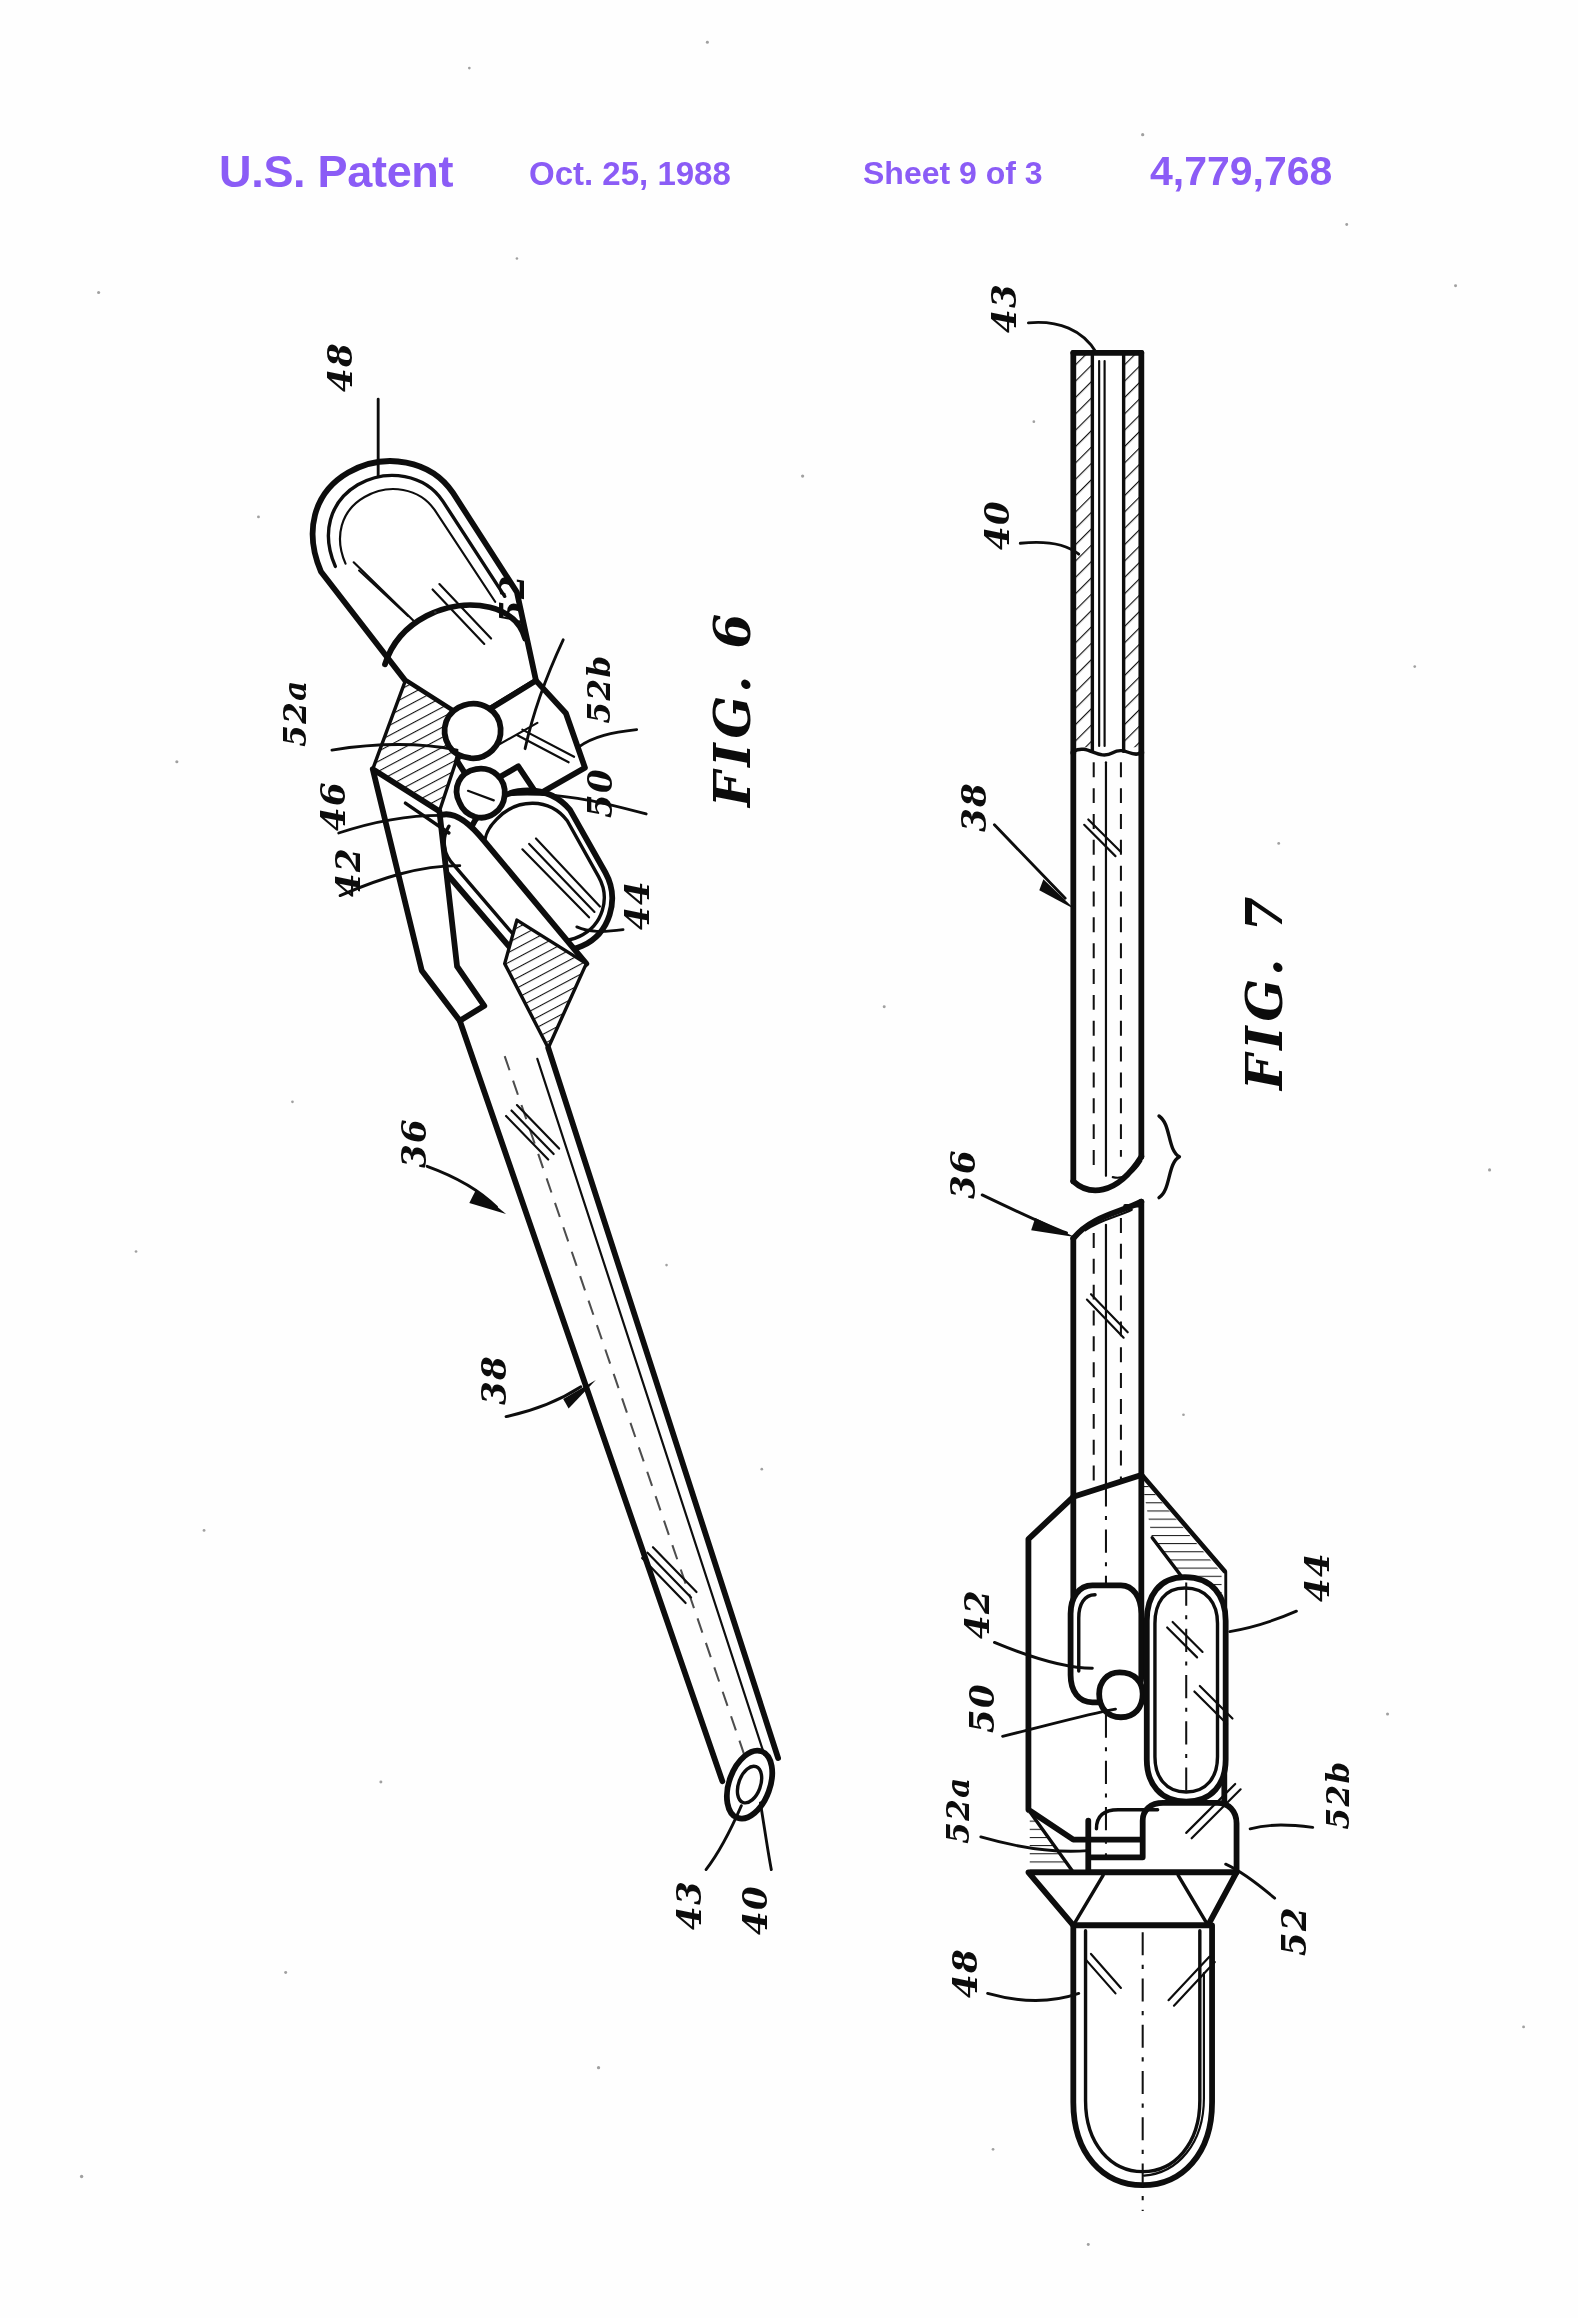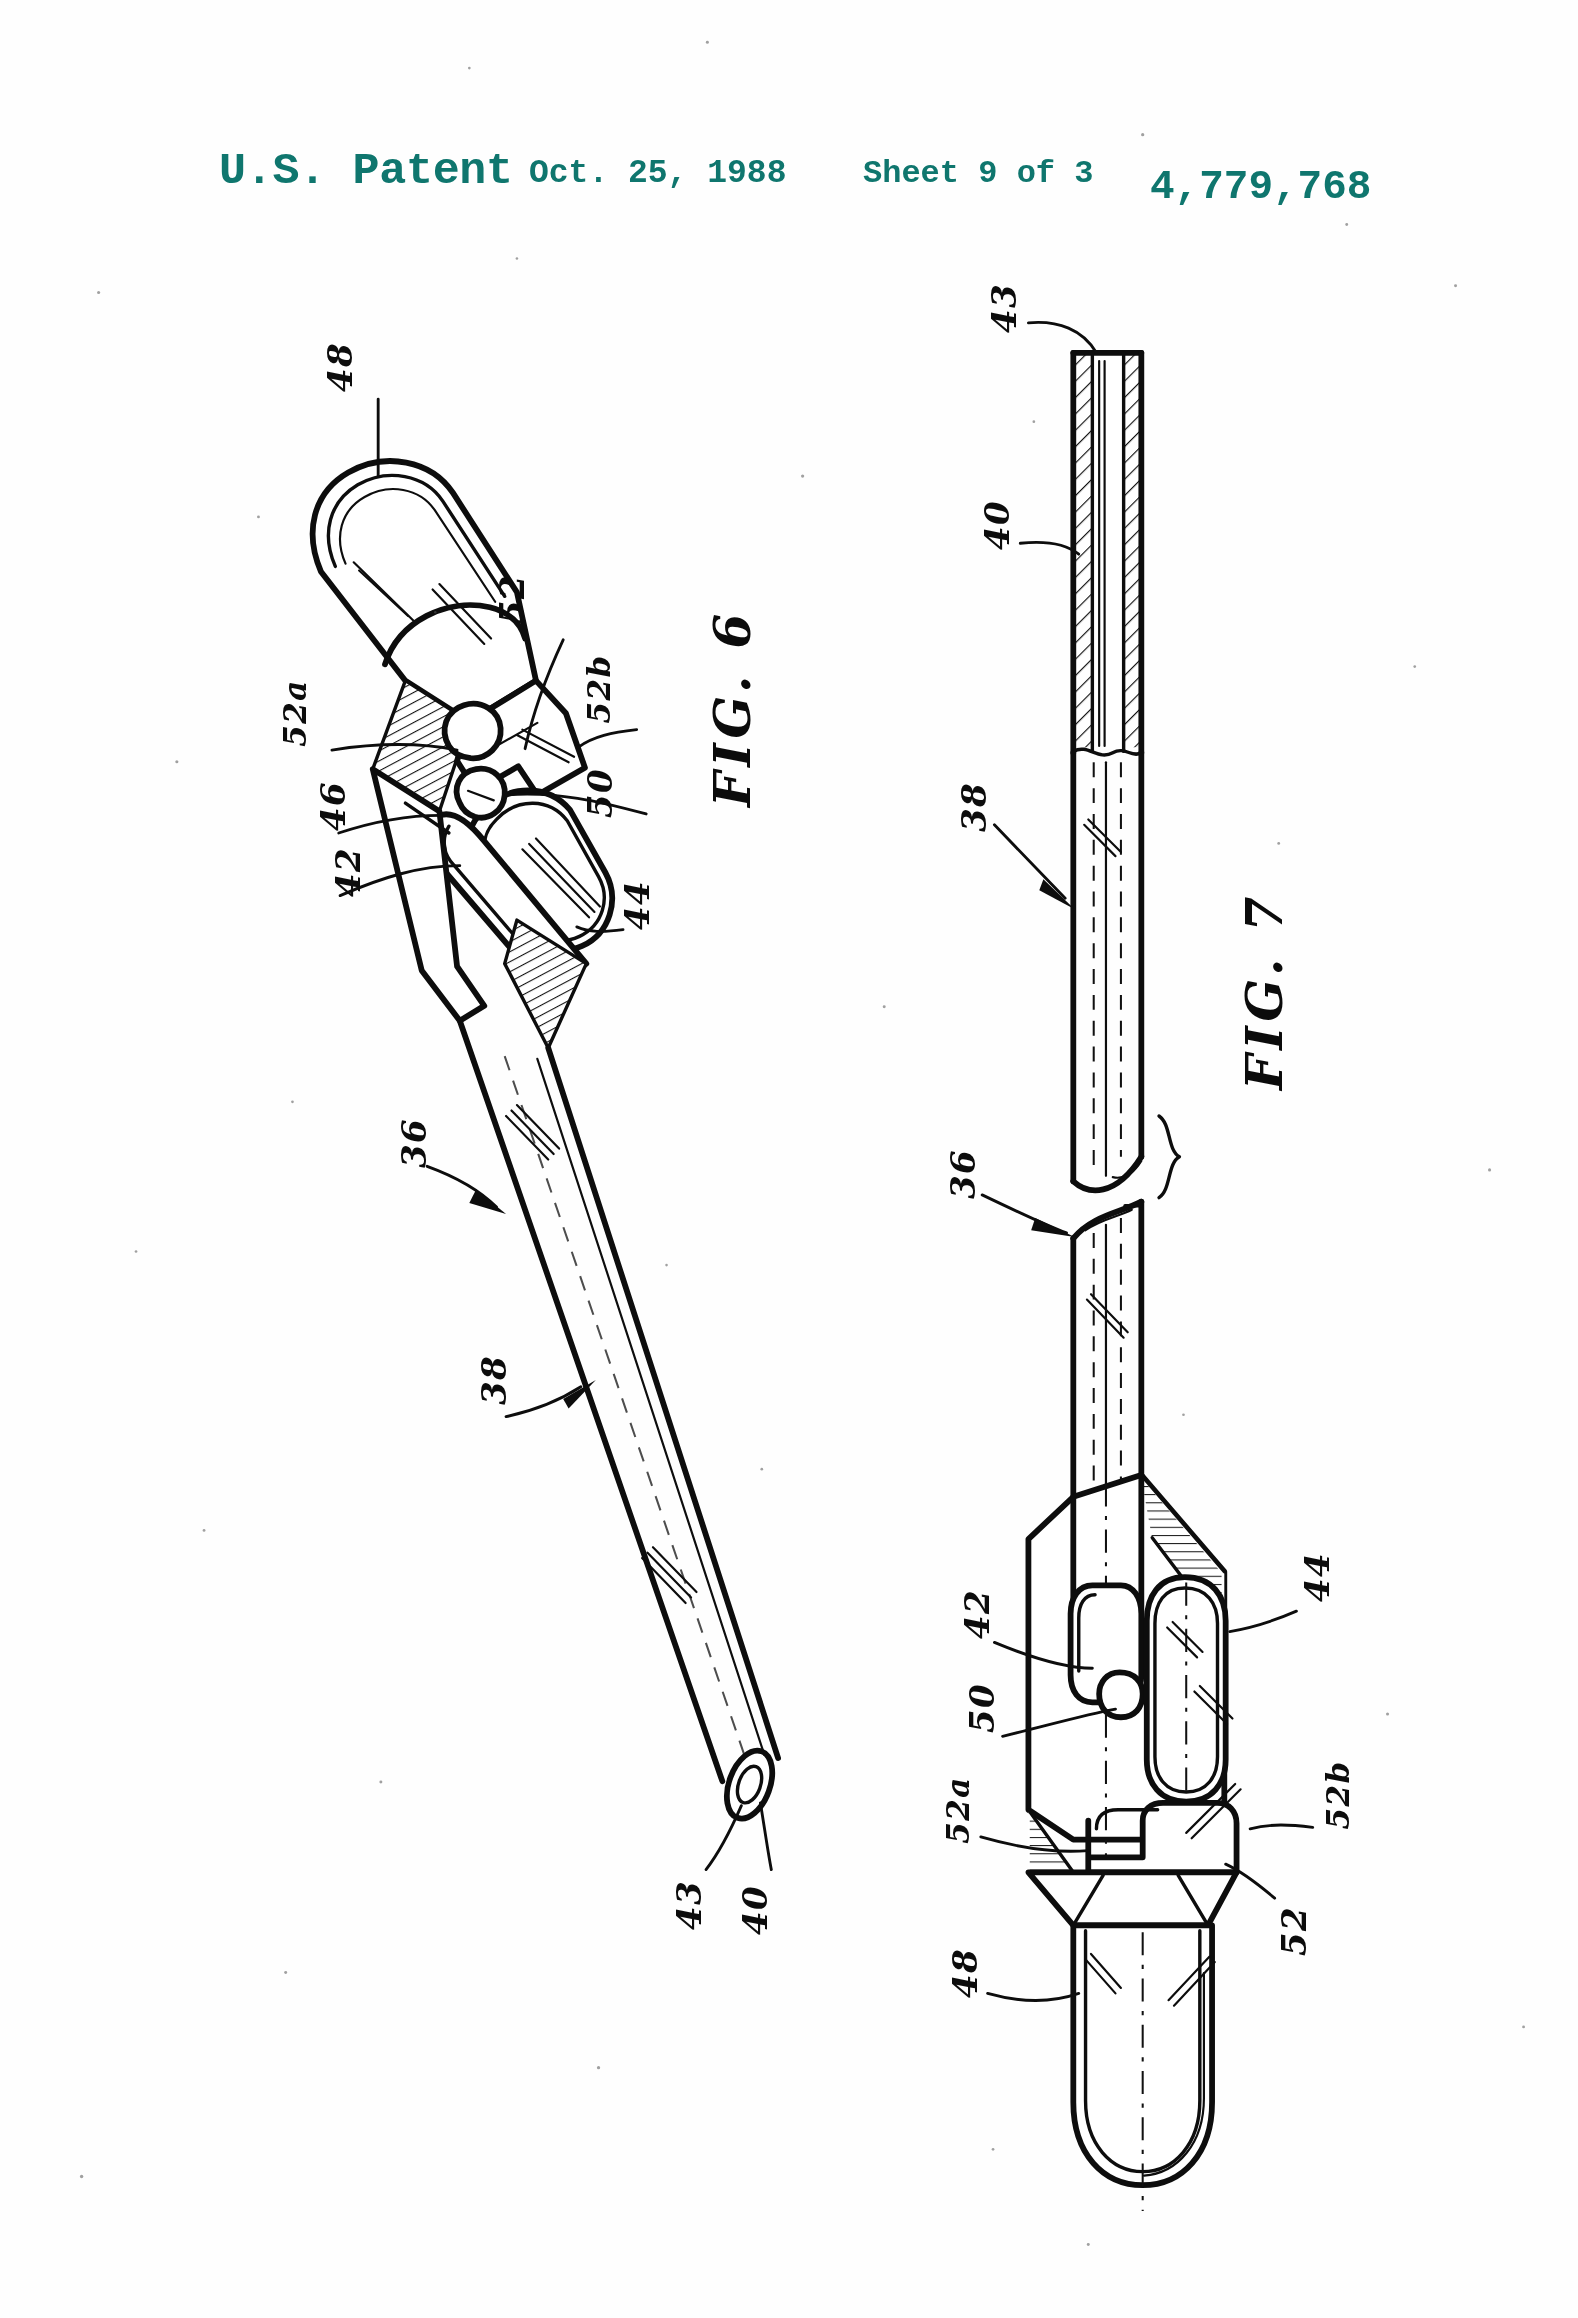--- a/index.html
+++ b/index.html
@@ -34,22 +34,22 @@
   
   #header {
     position: absolute;
     left: 0; top: 0;
     width: 1578px;
     height: 225px;
   }
   .hdr-item {
     position: absolute;
     white-space: nowrap;
-    color: #0f766e;
-    font-family: Liberation Mono, monospace;
+    color: #8b5cf6;
+    font-family: Liberation Sans, sans-serif;
     font-weight: bold;
   }
   #hdr-office {
     left: 219px;
     top: 146px;
     font-size: 45px;
     letter-spacing: -0.3px;
   }
   #hdr-date {
     left: 529px;
@@ -60,21 +60,20 @@
   #hdr-sheet {
     left: 863px;
     top: 155px;
     font-size: 32px;
   }
   #hdr-number {
     left: 1150px;
     top: 148px;
     font-size: 41px;
     letter-spacing: 0px;
-    margin-top: 16px;
   }
 
   
   #drawing {
     position: absolute;
     left: 0; top: 0;
     width: 1578px;
     height: 2319px;
   }
   #drawing svg {

